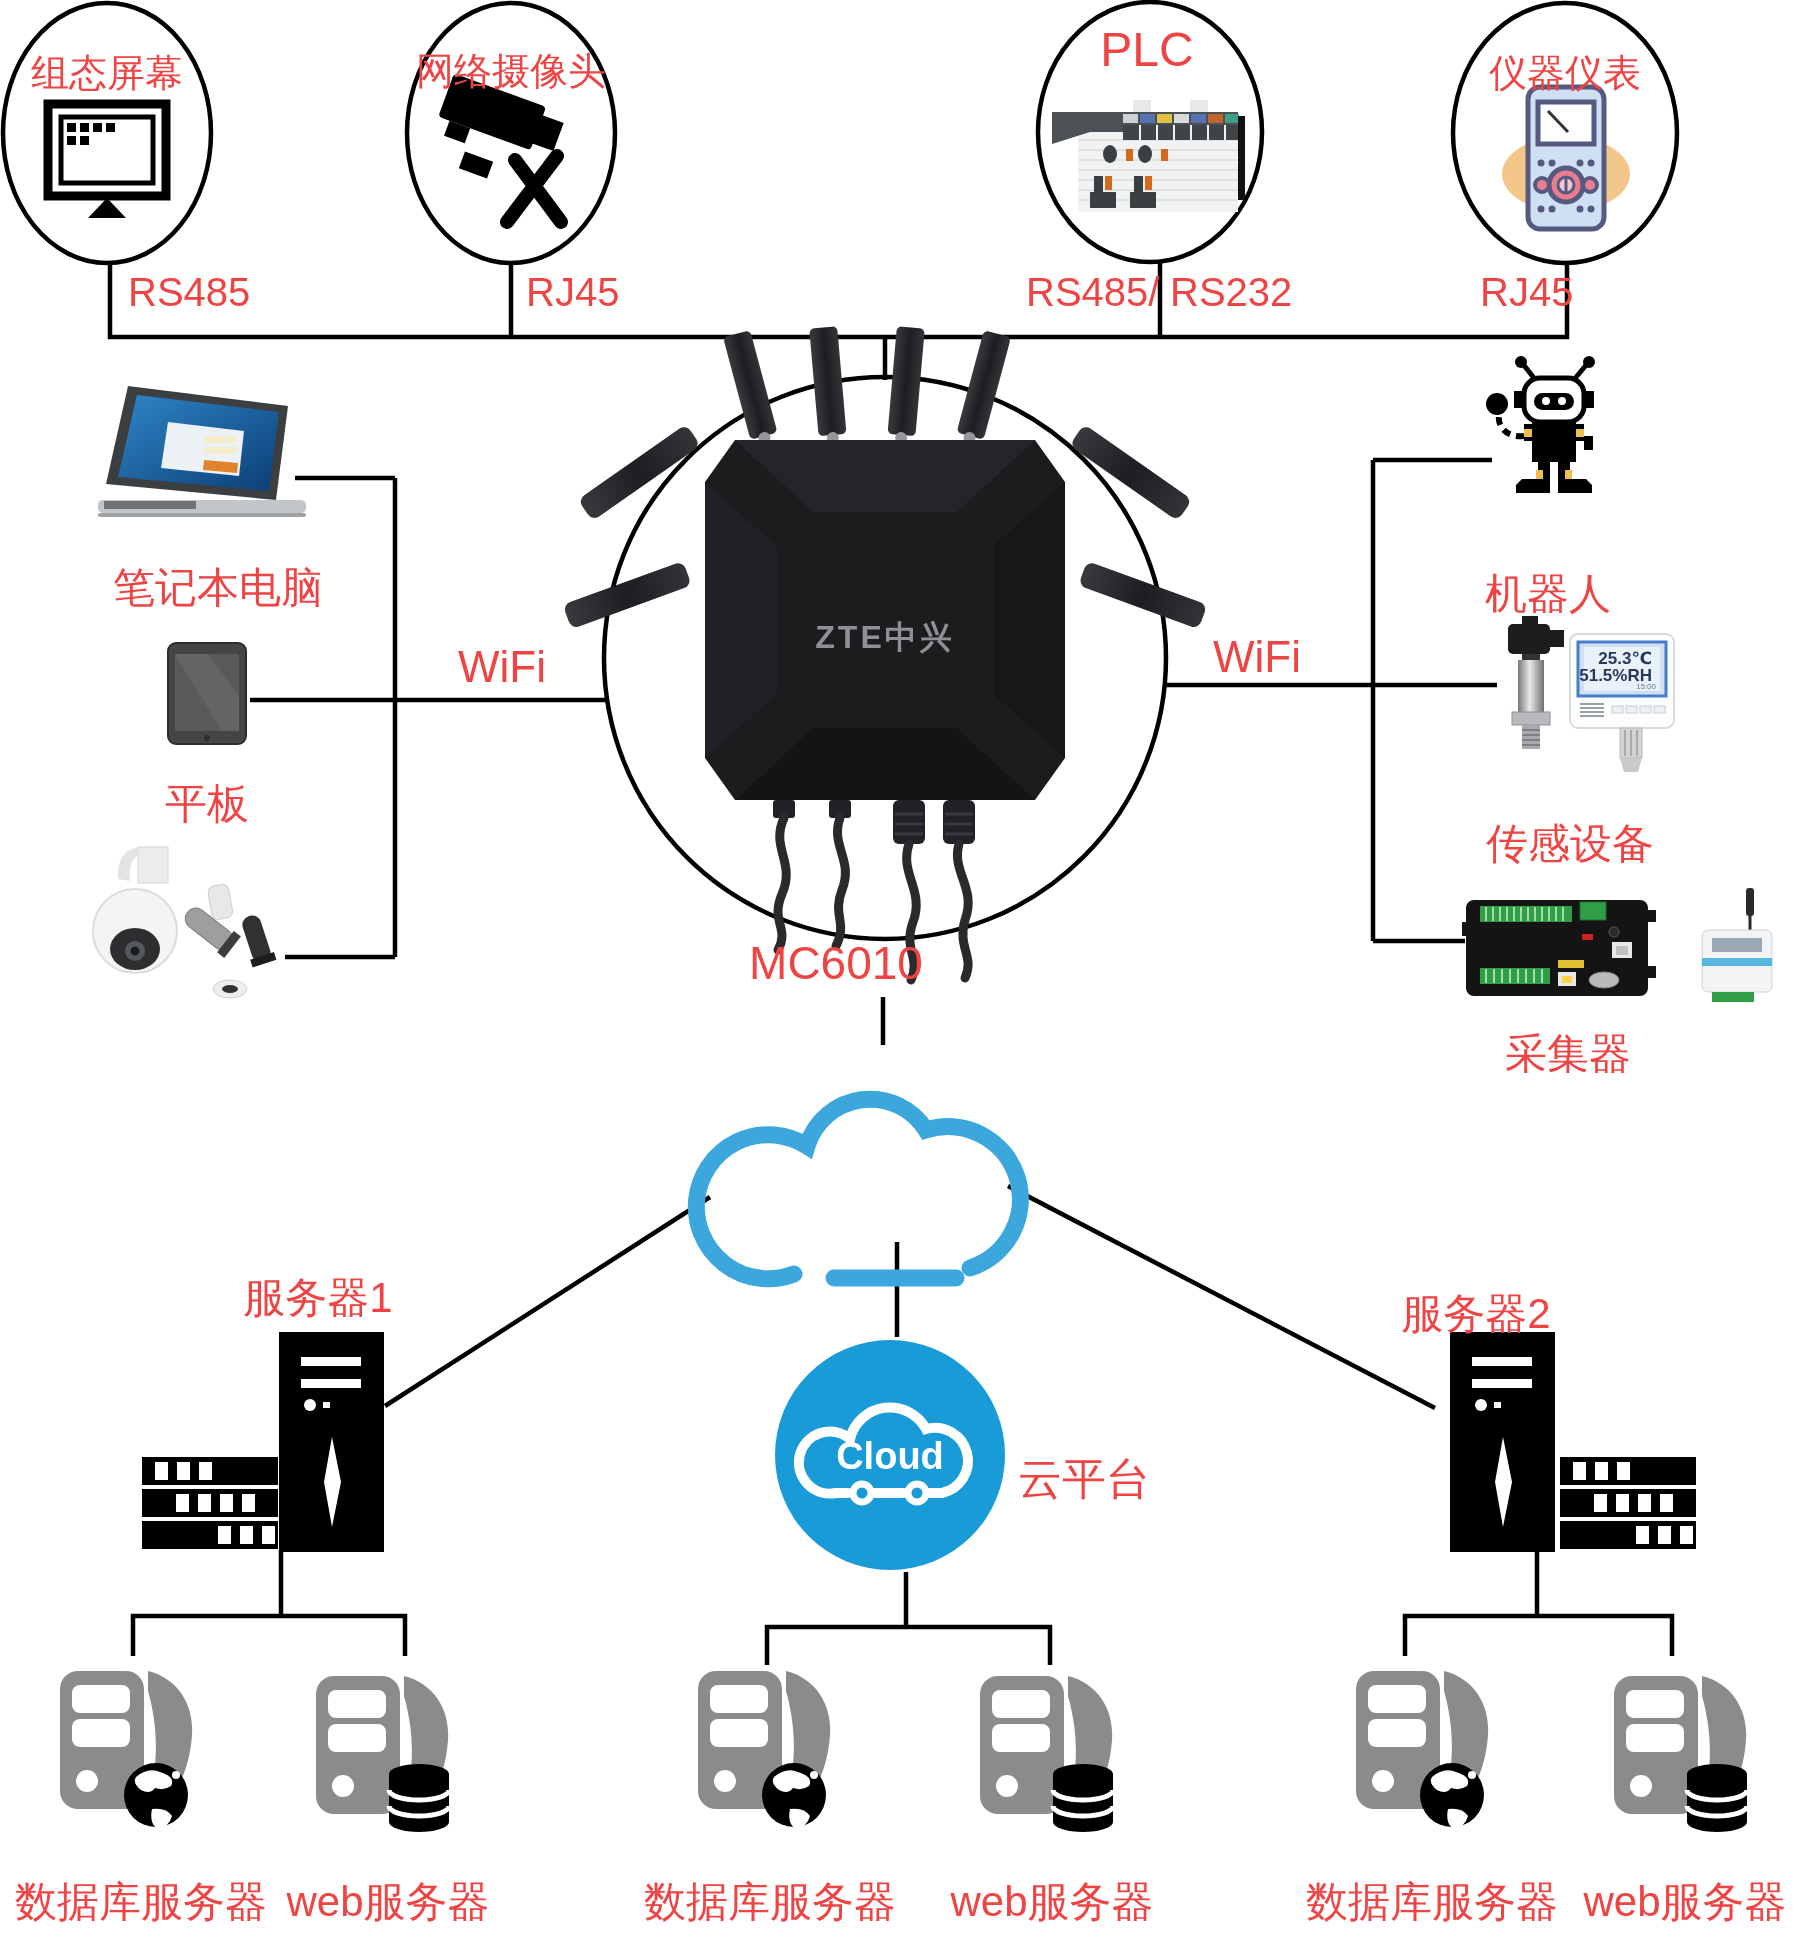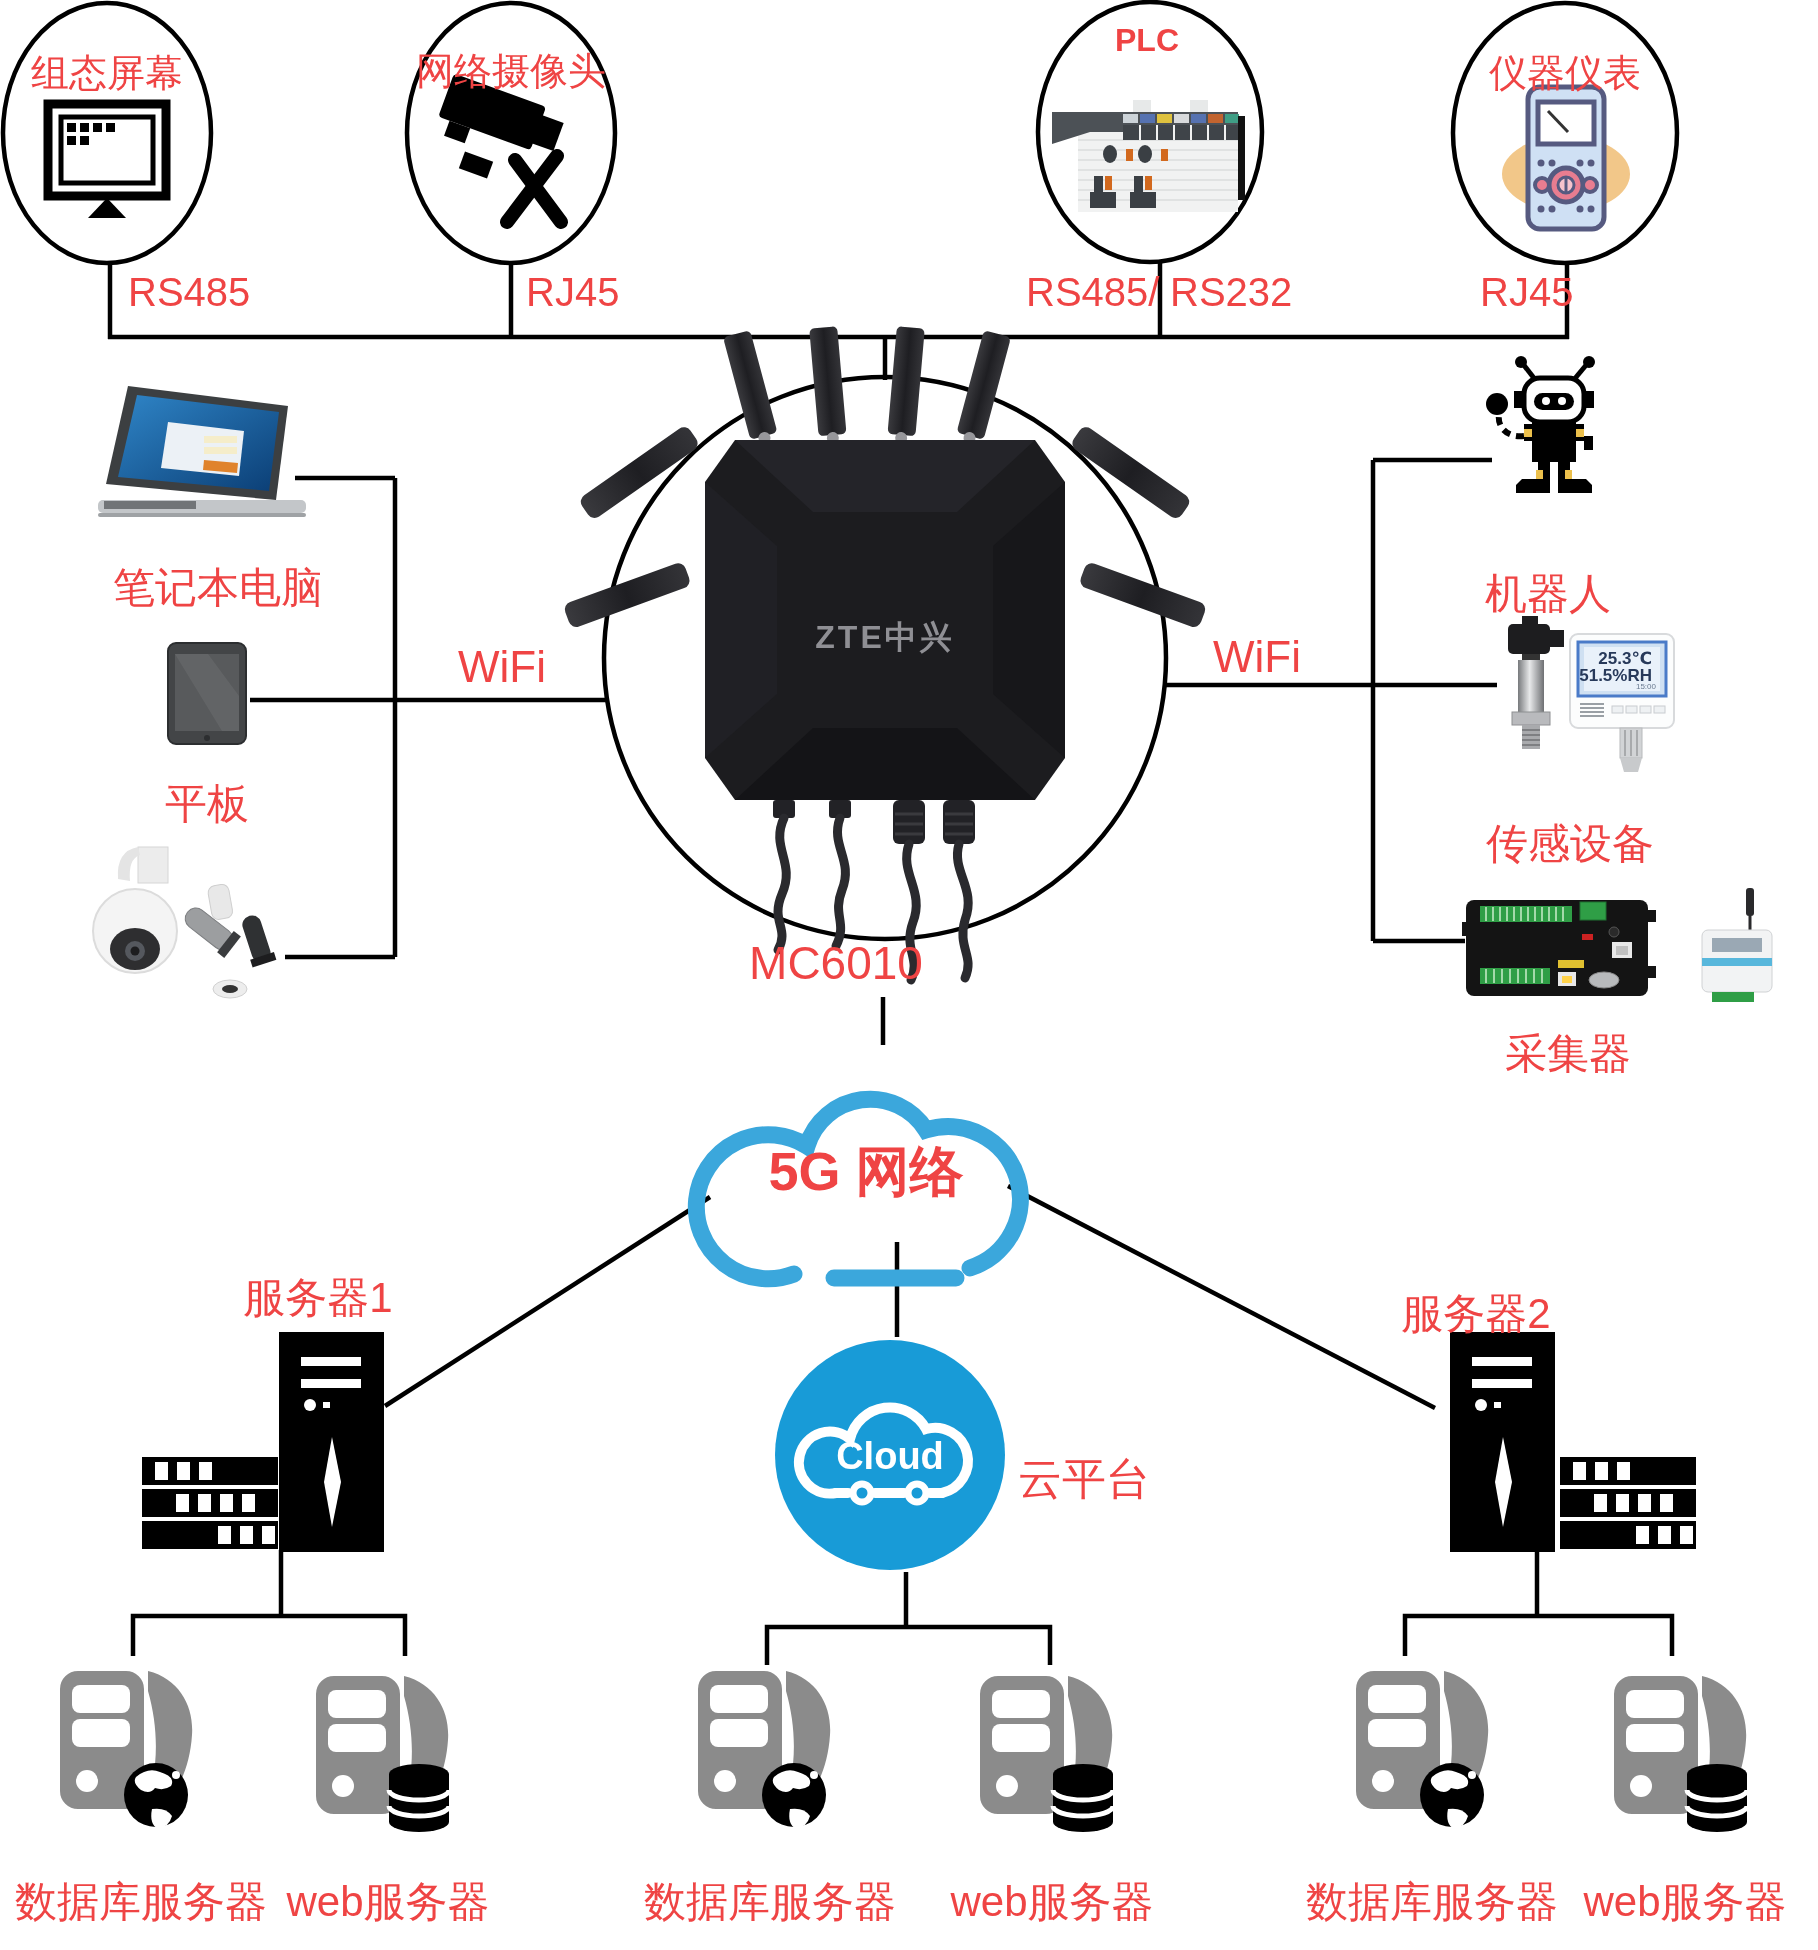--- a/index.html
+++ b/index.html
@@ -2,21 +2,21 @@
 <html><head>
 <meta charset="utf-8">
 <style>
   html,body{margin:0;padding:0;background:#fff;}
   #stage{position:relative;width:1818px;height:1950px;background:#ffffff;overflow:hidden;
          font-family:"Liberation Sans","DejaVu Sans",sans-serif;color:#0a0a0a;}
   .abs{position:absolute;}
   .lbl{position:absolute;white-space:nowrap;color:#ef4444;font-weight:500;}
   .cx{transform:translateX(-50%);}
   .f38{font-size:38px;} .f40{font-size:40px;} .f42{font-size:42px;margin-top:12px;} .f44{font-size:44px;}
-  .f46{font-size:46px;} .f48{font-size:32px;font-weight:bold;} .f54{font-size:54px;font-weight:700;}
+  .f46{font-size:46px;} .f48{font-size:48px;} .f54{font-size:54px;font-weight:700;}
   svg{display:block;}
   text{font-family:"Liberation Sans","DejaVu Sans",sans-serif;}
 </style>
 </head>
 <body>
 
 <div id="stage">
 
   <svg class="abs" style="left:0;top:0" width="1818" height="1950" viewBox="0 0 1818 1950">
     <g stroke="#000" stroke-width="4.5" fill="none">
@@ -402,21 +402,20 @@
     <rect x="240" y="70" width="70" height="8" fill="#58b7dc"></rect>
     <rect x="250" y="104" width="42" height="10" fill="#2f9e46"></rect>
   </svg>
 
   <svg class="abs" style="left:664px;top:1028px" width="400" height="280" viewBox="0 0 400 280">
     <g stroke="#3BA7DC" stroke-width="17" fill="none" stroke-linecap="round">
       <path d="M 130 246 A 72 72 0 1 1 143 118 A 66 66 0 0 1 262 102 A 61 61 0 0 1 306 240"></path>
       <line x1="170" y1="250" x2="292" y2="250"></line>
     </g>
   </svg>
-  <div class="lbl cx f54" style="left:866px;top:1136px">5G 网络</div>
 
   <svg class="abs" style="left:772px;top:1337px" width="236" height="236" viewBox="0 0 236 236">
     <circle cx="118" cy="118" r="115" fill="#189BD7"></circle>
     <g stroke="#fff" stroke-width="10" fill="none" stroke-linecap="round">
       <path d="M 64 156 A 31 31 0 1 1 78 102 A 41 41 0 0 1 154 92 A 33 33 0 1 1 170 156"></path>
       <line x1="64" y1="156" x2="76" y2="156"></line>
       <line x1="103" y1="156" x2="132" y2="156"></line>
       <line x1="158" y1="156" x2="170" y2="156"></line>
     </g>
     <circle cx="90" cy="156" r="9" fill="#189BD7" stroke="#fff" stroke-width="7"></circle>

